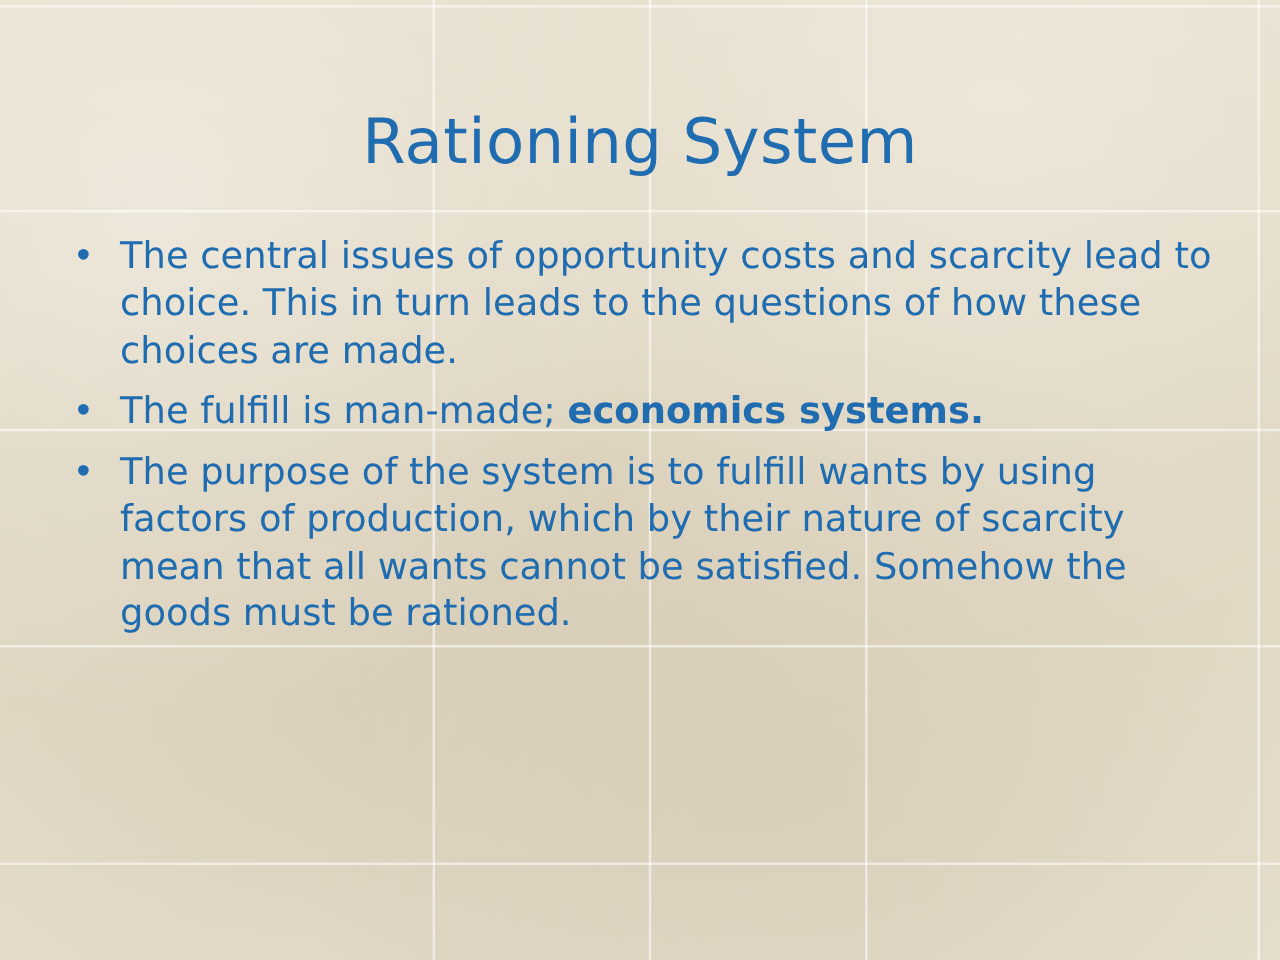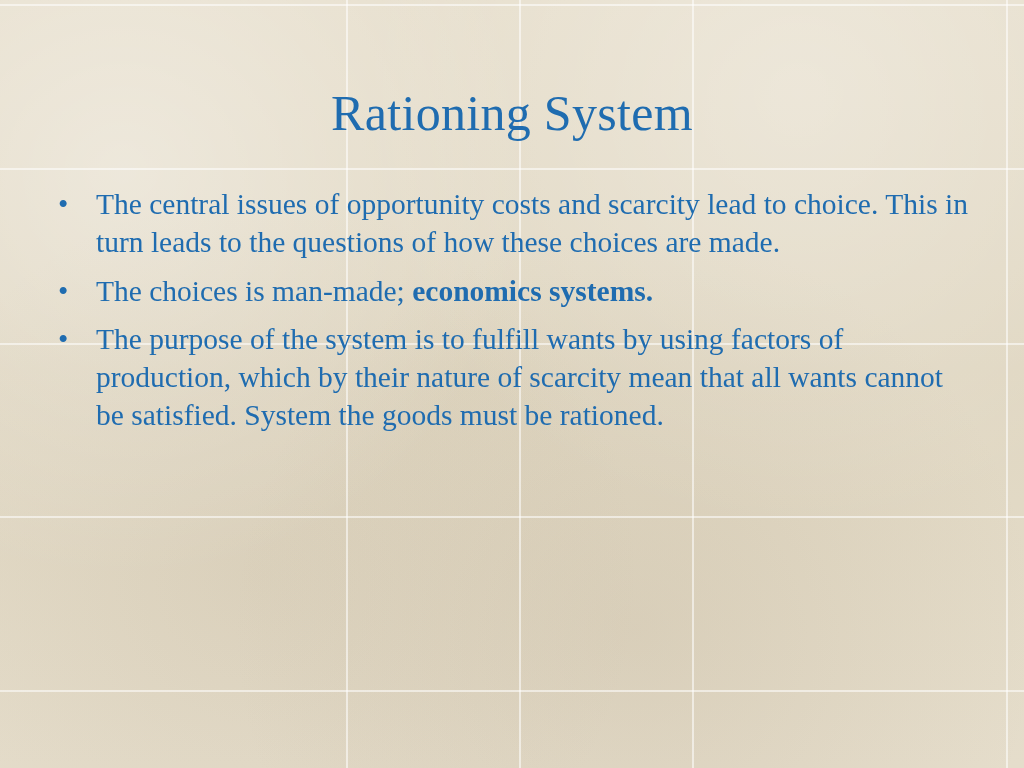--- a/index.html
+++ b/index.html
@@ -11,21 +11,20 @@
     height: 768px;
     overflow: hidden;
     font-family: "DejaVu Sans", sans-serif;
   }
   .slide {
     position: relative;
     width: 1024px;
     height: 768px;
     background-color: #e3dac7;
     overflow: hidden;
-    font-family: Liberation Serif, serif;
   }
   
   .texture {
     position: absolute;
     inset: 0;
     background-image:
       radial-gradient(circle at 12% 22%, rgba(255,255,255,0.35) 0, rgba(255,255,255,0) 38%),
       radial-gradient(circle at 78% 12%, rgba(255,255,255,0.28) 0, rgba(255,255,255,0) 42%),
       radial-gradient(circle at 62% 82%, rgba(168,150,120,0.18) 0, rgba(168,150,120,0) 45%),
       radial-gradient(circle at 25% 75%, rgba(168,150,120,0.14) 0, rgba(168,150,120,0) 40%),
@@ -122,23 +121,23 @@
 
     <div class="body">
 
       <div class="bullet">
         <span class="dot">•</span>
         <span class="text"><span>The central issues of opportunity costs and scarcity lead to choice. This in turn leads to the questions of how these choices are made.</span><b></b></span>
       </div>
 
       <div class="bullet">
         <span class="dot">•</span>
-        <span class="text"><span>The choices is man-made; </span><b>economics systems.</b></span>
+        <span class="text"><span>The fulfill is man-made; </span><b>economics systems.</b></span>
       </div>
 
       <div class="bullet">
         <span class="dot">•</span>
-        <span class="text"><span>The purpose of the system is to fulfill wants by using factors of production, which by their nature of scarcity mean that all wants cannot be satisfied. System the goods must be rationed.</span><b></b></span>
+        <span class="text"><span>The purpose of the system is to fulfill wants by using factors of production, which by their nature of scarcity mean that all wants cannot be satisfied. Somehow the goods must be rationed.</span><b></b></span>
       </div>
 
     </div>
   </div>
 </div>
 
 </body></html>

